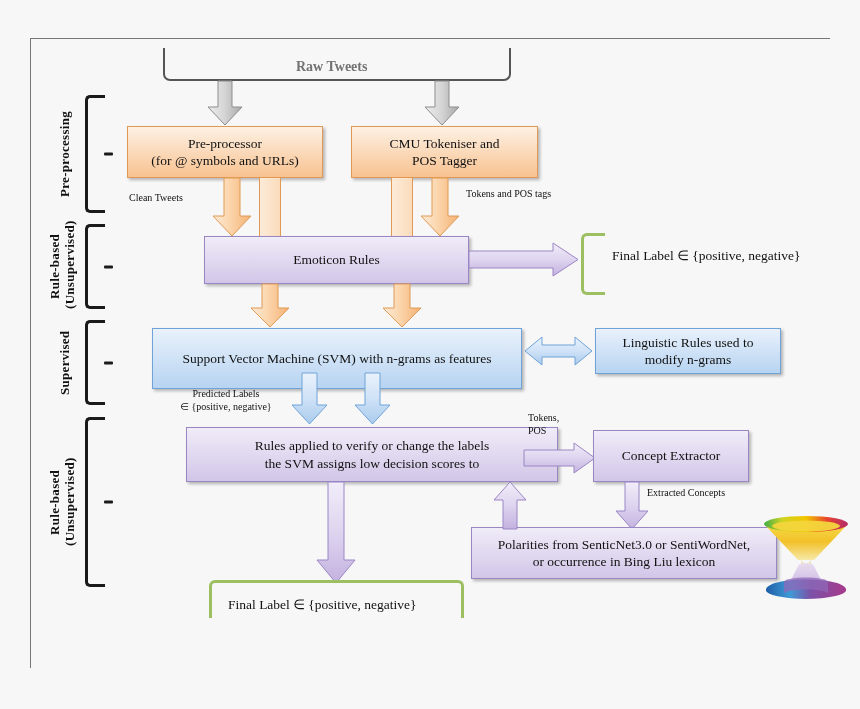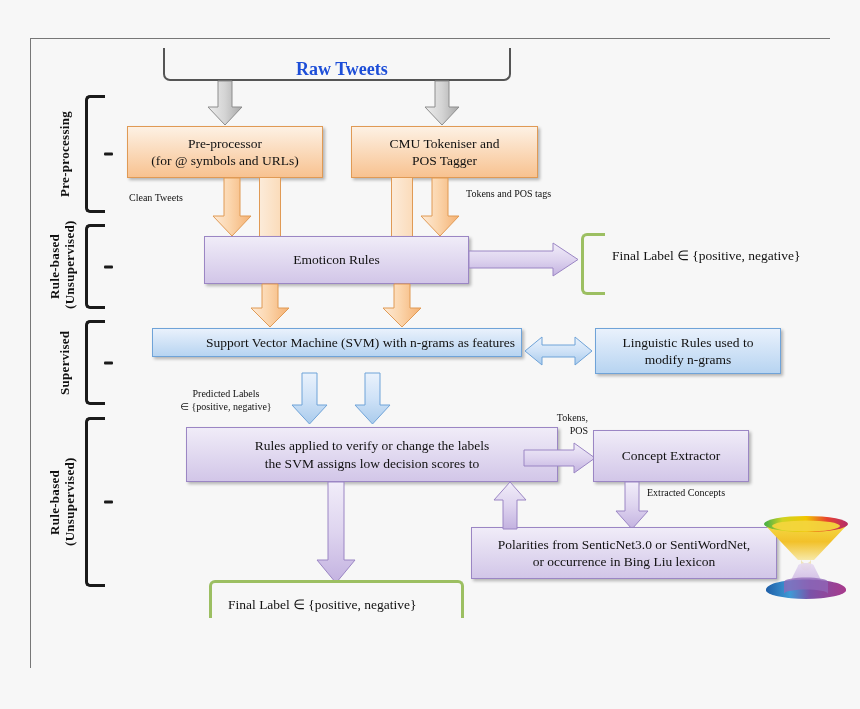--- a/index.html
+++ b/index.html
@@ -22,21 +22,21 @@
   .box{position:absolute;box-sizing:border-box;display:flex;align-items:center;
     justify-content:center;text-align:center;font-size:13.5px;color:#111;
     line-height:1.28;padding:2px 6px;box-shadow:2px 2px 3px rgba(0,0,0,.28);}
   .box-orange{background:linear-gradient(#fdf1e4,#f8c290);border:1px solid #e09a55;}
   .box-purple{background:linear-gradient(#f0ecf8,#d2c6e8);border:1px solid #9b86c4;}
   .box-blue{background:linear-gradient(#e9f1fc,#b7d4f1);border:1px solid #6fa3d8;}
 
   
   .raw-bracket{position:absolute;box-sizing:border-box;border:2px solid #555;
     border-top:none;border-radius:0 0 7px 7px;}
-  .raw-title{position:absolute;font-weight:bold;font-size:18px;color:#1d4ed8;}
+  .raw-title{position:absolute;font-weight:bold;font-size:14px;color:#737373;}
 
   
   .gbracket{position:absolute;box-sizing:border-box;border:3px solid #9cbf62;}
   .gb-left{border-right:none;border-radius:6px 0 0 6px;}
   .gb-down{border-bottom:none;border-radius:6px 6px 0 0;}
   .final-text{position:absolute;font-weight:normal;font-size:13.5px;color:#111;white-space:nowrap;}
 
   
   .arrow{position:absolute;}
   .arrow svg{display:block;overflow:visible;}
@@ -152,21 +152,21 @@
     <svg width="40" height="44" viewBox="0 0 40 44">
       <polygon points="12,0 28,0 28,24 39,24 20,43 1,24 12,24" fill="url(#og1)" stroke="#e09a55" stroke-width="1"></polygon>
     </svg>
   </div>
   <div class="arrow" style="left:382px;top:284px;">
     <svg width="40" height="44" viewBox="0 0 40 44">
       <polygon points="12,0 28,0 28,24 39,24 20,43 1,24 12,24" fill="url(#og1)" stroke="#e09a55" stroke-width="1"></polygon>
     </svg>
   </div>
 
-  <div class="box box-blue" style="left:152px;top:328px;width:370px;height:29px;justify-content:flex-end;">
+  <div class="box box-blue" style="left:152px;top:328px;width:370px;height:61px;">
     <span>Support Vector Machine (SVM) with n-grams as features</span>
   </div>
 
   <div class="arrow" style="left:524px;top:335px;">
     <svg width="70" height="32" viewBox="0 0 70 32">
       <defs>
           <linearGradient id="bg1" x1="0" y1="0" x2="0" y2="1">
         <stop offset="0" stop-color="#eaf2fc"></stop>
             <stop offset="0.5" stop-color="#cfe2f7"></stop>
             <stop offset="1" stop-color="#a9cbec"></stop>
@@ -195,21 +195,21 @@
     <svg width="36" height="52" viewBox="0 0 36 52">
       <polygon points="10,0 25,0 25,32 35,32 17.5,51 0,32 10,32" fill="url(#bg1)" stroke="#6fa3d8" stroke-width="1"></polygon>
     </svg>
   </div>
 
   <div class="box box-purple" style="left:152px;top:427px;width:372px;height:55px;flex-direction:column;margin-left:34px;">
     <span>Rules applied to verify or change the labels</span>
     <span>the SVM assigns low decision scores to</span>
   </div>
 
-  <div class="note" style="left:528px;top:412px;width:60px;text-align:right;">
+  <div class="note" style="left:528px;top:412px;width:60px;text-align:left;">
     <div>Tokens,</div>
     <div>POS</div>
   </div>
 
   <div class="arrow" style="left:524px;top:442px;">
     <svg width="72" height="32" viewBox="0 0 72 32">
       <polygon points="0,8 50,8 50,1 71,16 50,31 50,24 0,24" fill="url(#pg1)" stroke="#9b86c4" stroke-width="1"></polygon>
     </svg>
   </div>
 

